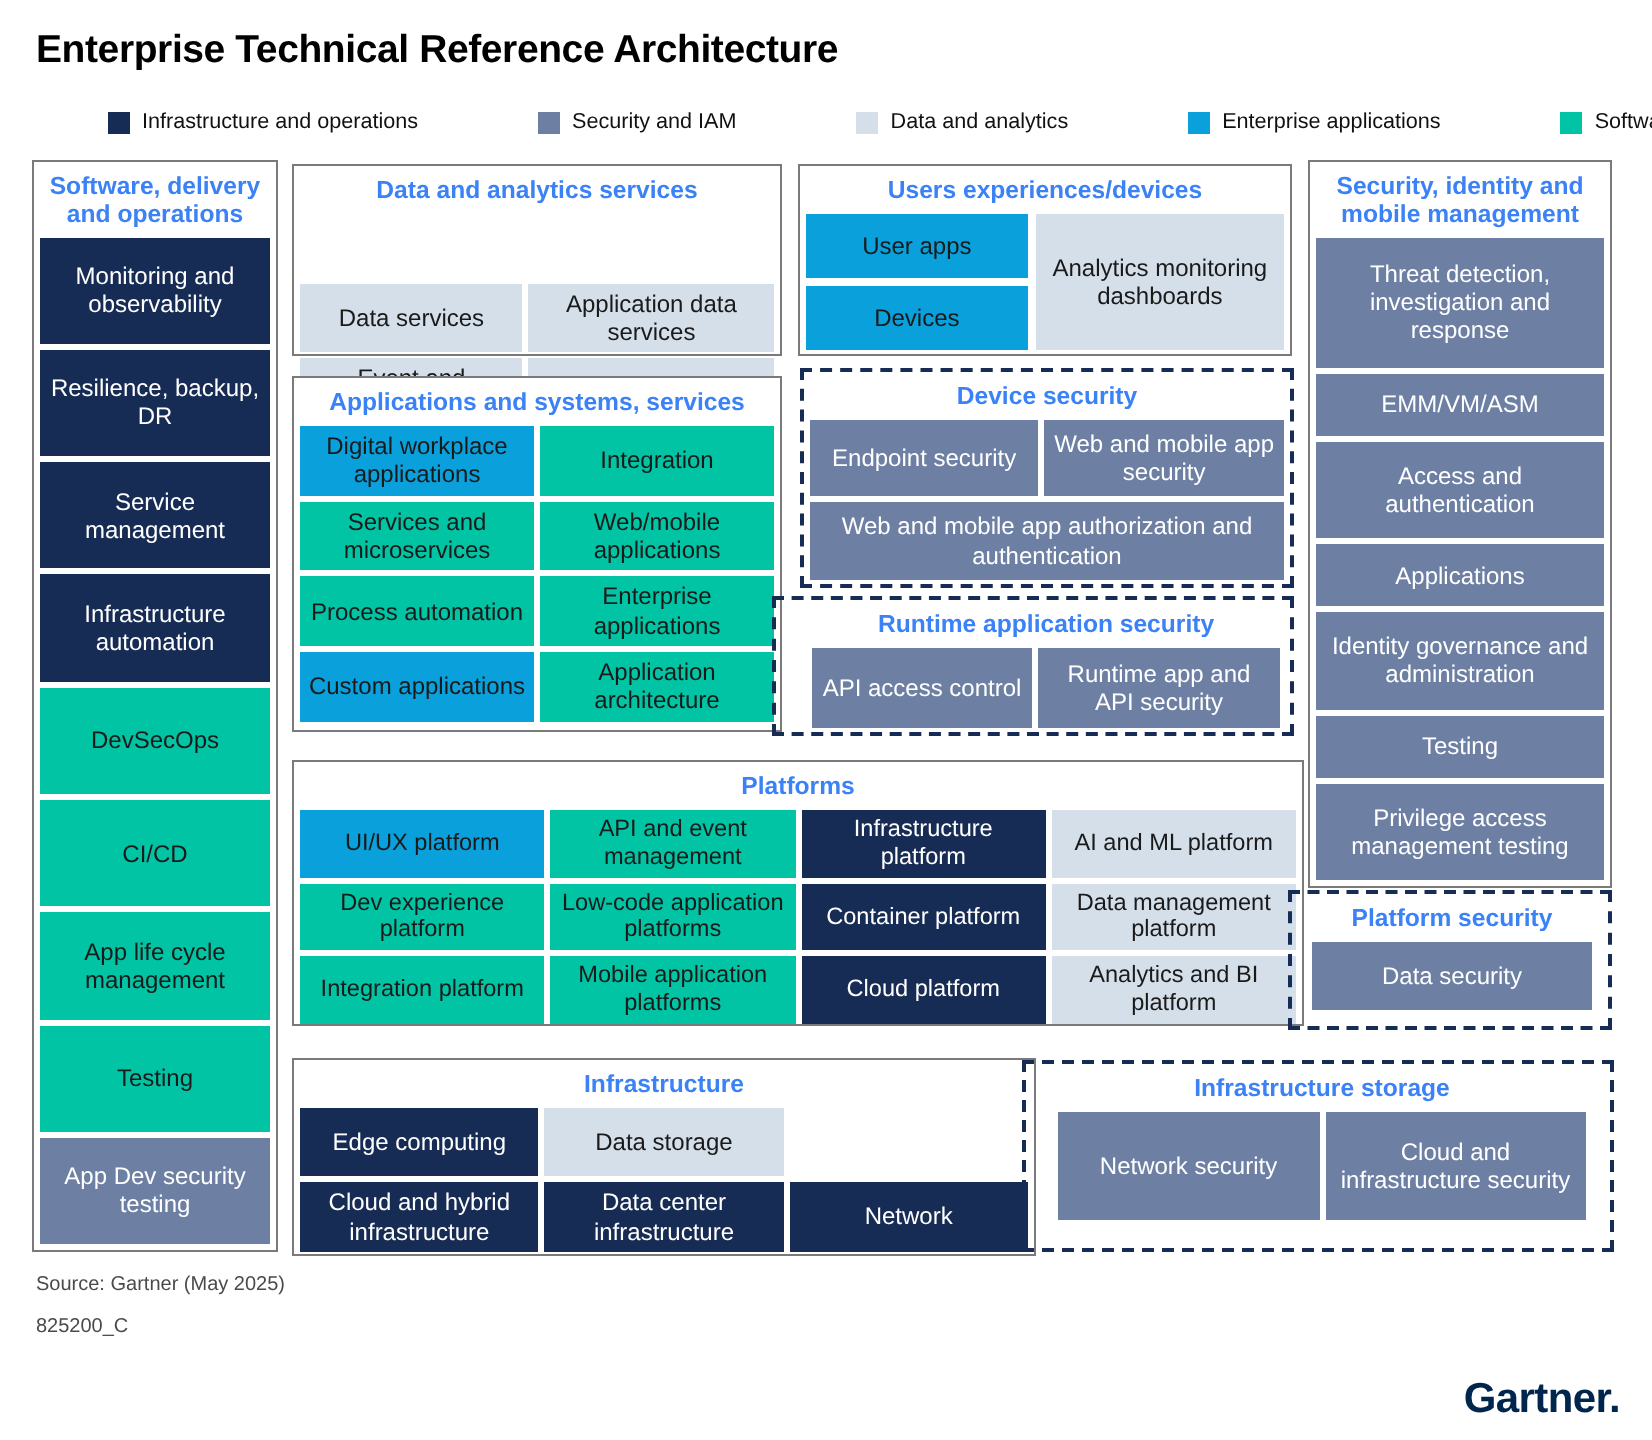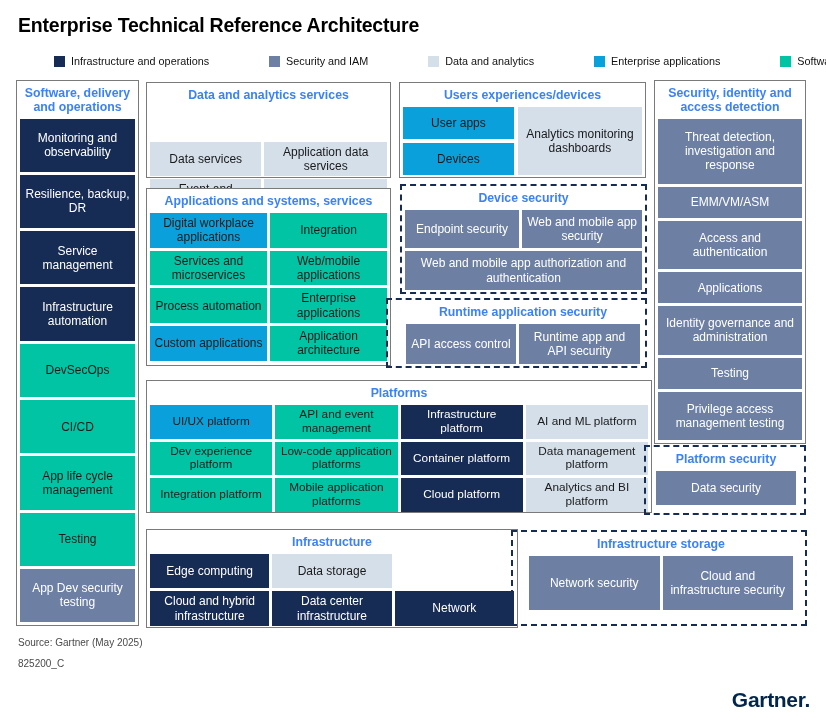--- a/index.html
+++ b/index.html
@@ -159,21 +159,21 @@
 
   <div id="sec-runtime" class="section dashed">
     <div class="sec-title">Runtime application security</div>
     <div class="grid">
       <div class="cell slate">API access control</div>
       <div class="cell slate">Runtime app and API security</div>
     </div>
   </div>
 
   <div id="right-col" class="section vcol">
-    <div class="sec-title">Security, identity and access detection</div>
+    <div class="sec-title">Security, identity and mobile management</div>
     <div class="col-items">
       <div class="cell slate" style="flex-grow:2.6">Threat detection, investigation and response</div>
       <div class="cell slate" style="flex-grow:1.7">EMM/VM/ASM</div>
       <div class="cell slate" style="flex-grow:2.2">Access and authentication</div>
       <div class="cell slate" style="flex-grow:1.7">Applications</div>
       <div class="cell slate" style="flex-grow:2.2">Identity governance and administration</div>
       <div class="cell slate" style="flex-grow:1.7">Testing</div>
       <div class="cell slate" style="flex-grow:2.2">Privilege access management testing</div>
     </div>
   </div>

